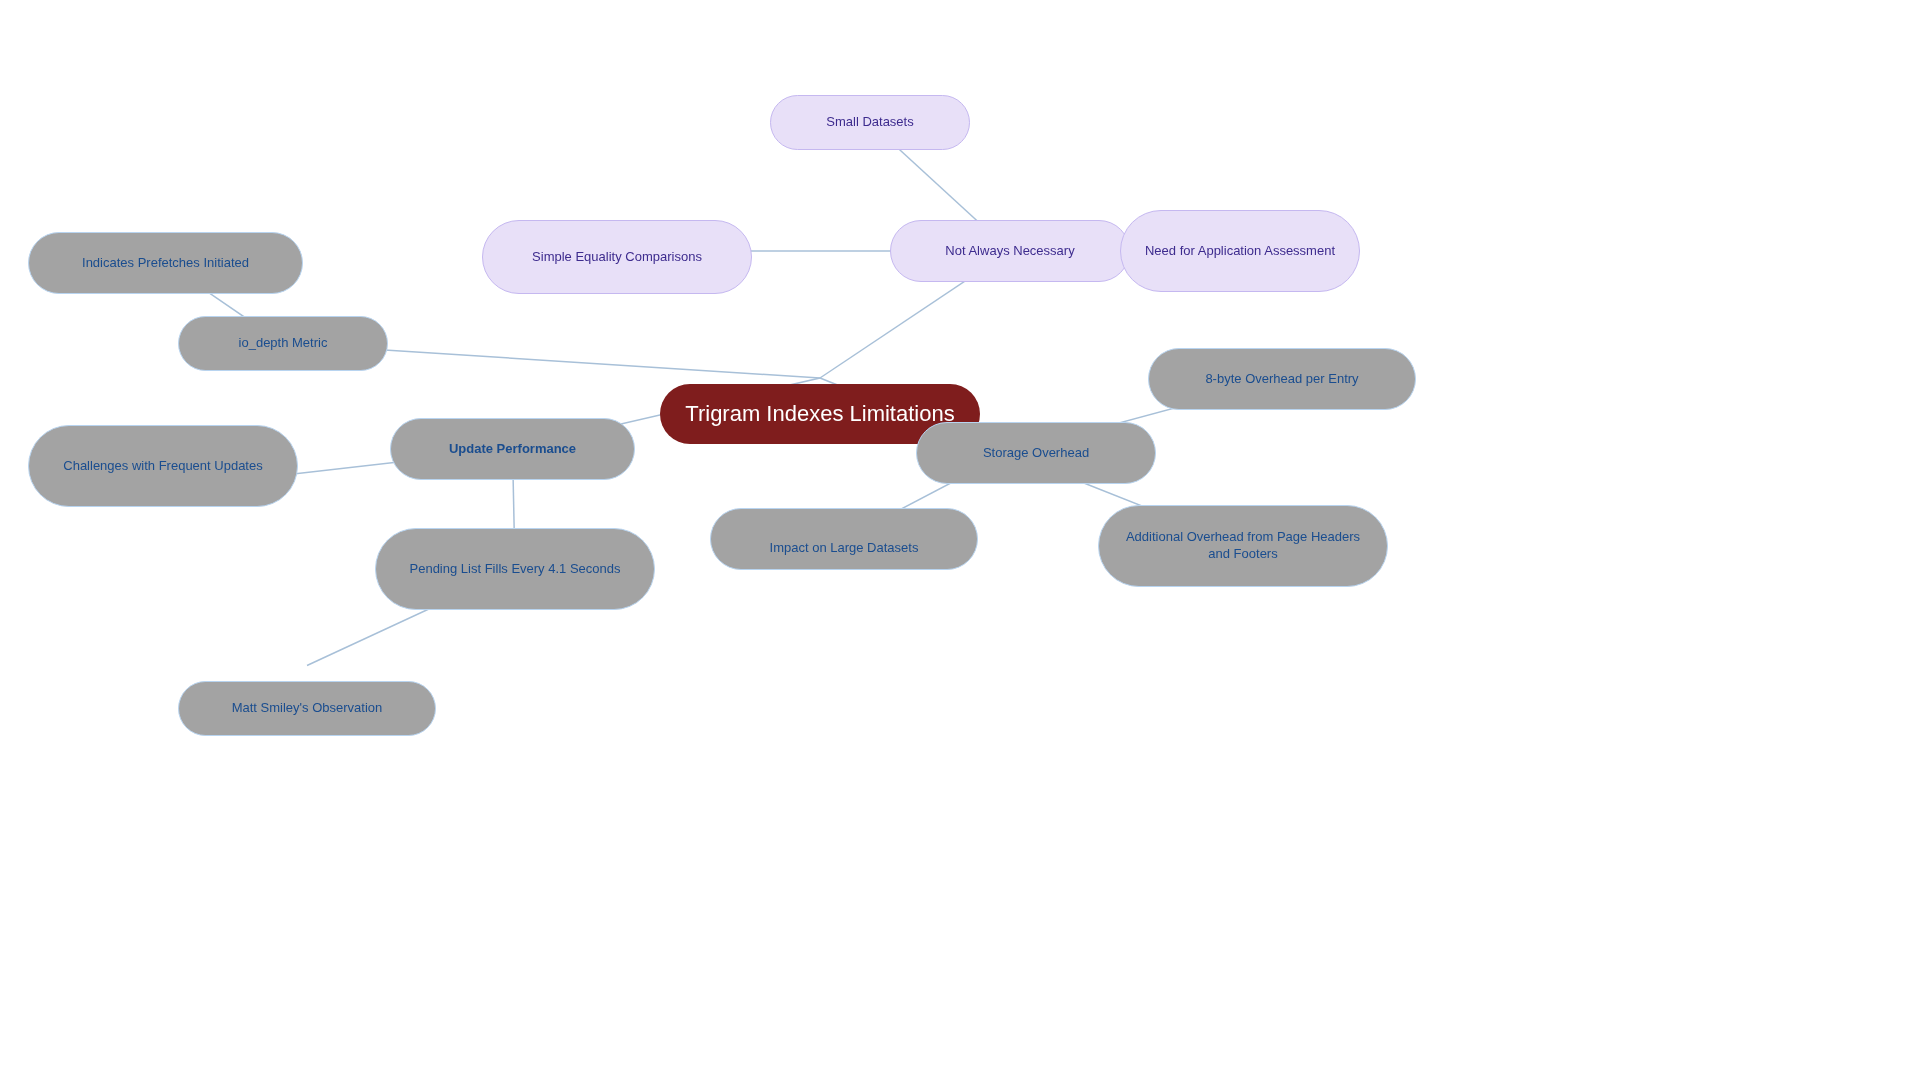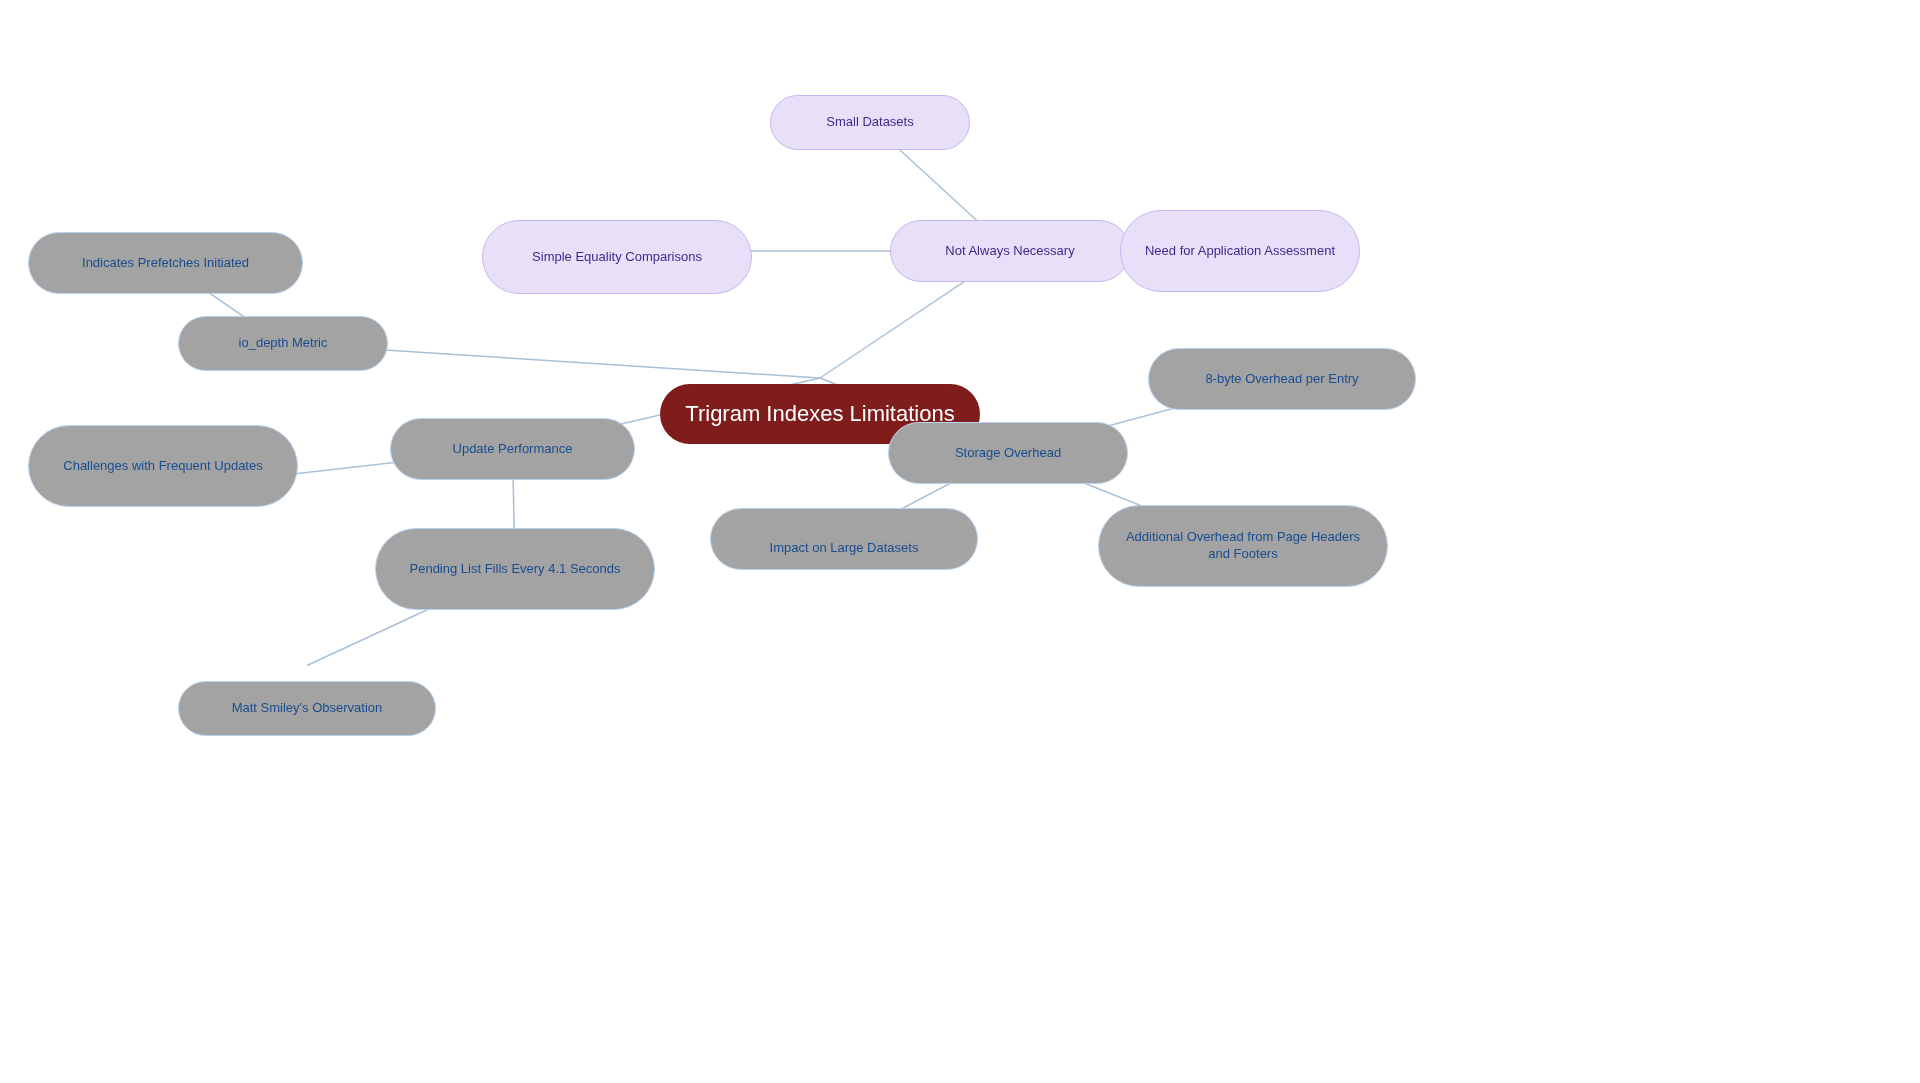--- a/index.html
+++ b/index.html
@@ -92,37 +92,37 @@
 </div>
 
 <div class="node node-blue" style="left:28px; top:232px; width:275px; height:62px;">
   <span>Indicates Prefetches Initiated</span>
 </div>
 
 <div class="node node-blue" style="left:178px; top:316px; width:210px; height:55px;">
   <span>io_depth Metric</span>
 </div>
 
-<div class="node node-blue" style="left:390px; top:418px; width:245px; height:62px;">
+<div class="node node-blue" style="left:390px; top:418px; width:245px; height:62px;font-weight:bold;">
   <span>Update Performance</span>
 </div>
 
 <div class="node node-blue" style="left:28px; top:425px; width:270px; height:82px;">
   <span>Challenges with Frequent Updates</span>
 </div>
 
 <div class="node node-blue" style="left:375px; top:528px; width:280px; height:82px;">
   <span>Pending List Fills Every 4.1 Seconds</span>
 </div>
 
 <div class="node node-blue" style="left:178px; top:638px; width:258px; height:55px;margin-top:43px;">
   <span>Matt Smiley's Observation</span>
 </div>
 
-<div class="node node-blue" style="left:888px; top:422px; width:240px; height:62px;">
+<div class="node node-blue" style="left:916px; top:422px; width:240px; height:62px;">
   <span>Storage Overhead</span>
 </div>
 
 <div class="node node-blue" style="left:710px; top:508px; width:268px; height:62px;align-items:flex-end;">
   <span>Impact on Large Datasets</span>
 </div>
 
 <div class="node node-blue" style="left:1148px; top:348px; width:268px; height:62px;">
   <span>8-byte Overhead per Entry</span>
 </div>

